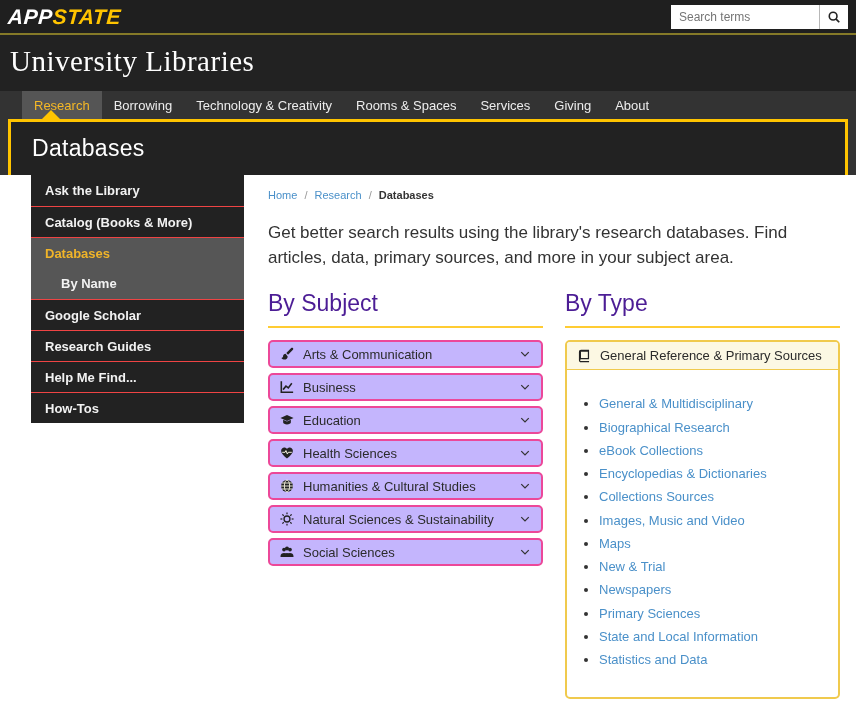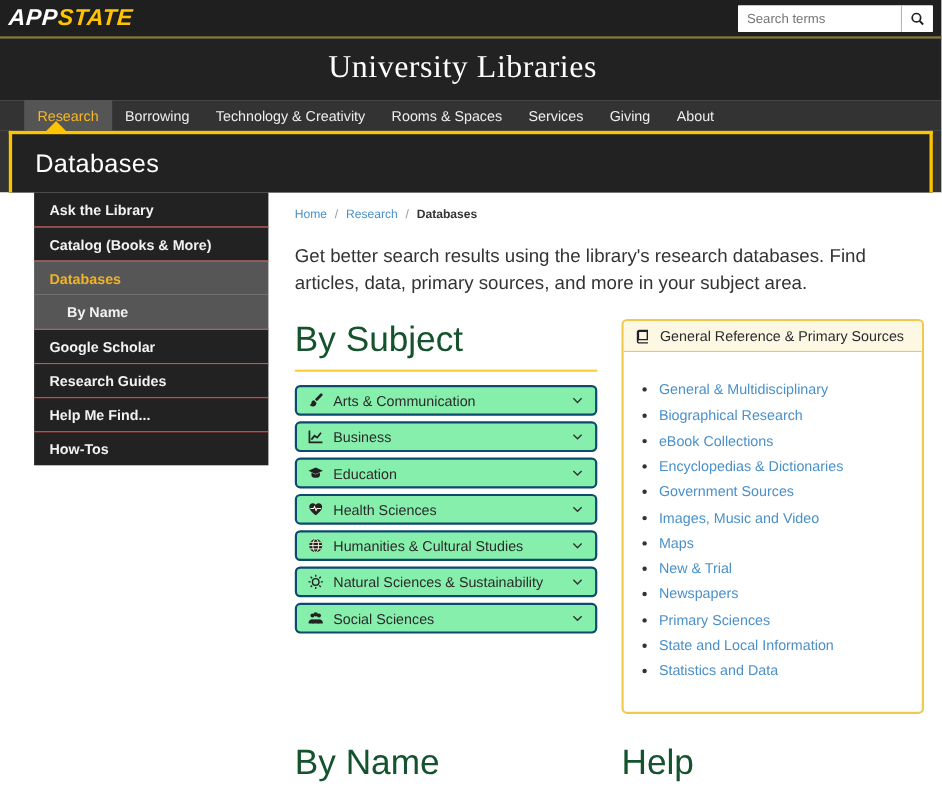--- a/index.html
+++ b/index.html
@@ -22,21 +22,21 @@
   .search { display: flex; height: 24px; width: 177px; background: #fff; border-radius: 1px; margin-left: 37px; }
   .search input {
     flex: 1; min-width: 0; border: none; outline: none; padding: 0 8px;
     font-size: 12px; color: #444; font-family: "Liberation Sans", sans-serif;
   }
   .search button {
     width: 29px; background: #fff; border: none; border-left: 1px solid #b7b7b7;
     display: flex; align-items: center; justify-content: center; cursor: pointer;
   }
   
-  .title-band { background: #222; padding: 10px 25px 13px 10px; text-align: center; }
+  .title-band { background: #222; padding: 10px 25px 13px 10px; }
   .title-band h1 {
     font-family: "Liberation Serif", serif; font-weight: 400;
     font-size: 29px; color: #fdfdfd; letter-spacing: .5px;
   }
   
   .nav-band { background: #333; display: flex; padding-left: 22px; height: 28px; }
   .nav-item {
     display: flex; align-items: center; padding: 0 12px;
     font-size: 13px; color: #ededed; cursor: pointer; text-decoration: none;
   }
@@ -69,27 +69,27 @@
   
   .breadcrumb { font-size: 11px; color: #888; margin-bottom: 20px; }
   .breadcrumb a { color: #4a90c9; text-decoration: none; cursor: pointer; }
   .breadcrumb .sep { margin: 0 4px; color: #999; }
   .breadcrumb .current { color: #333; font-weight: 600; }
   
   .intro { font-size: 17px; line-height: 1.45; color: #333; margin-bottom: 20px; }
   
   .grid { display: grid; grid-template-columns: 1fr 1fr; column-gap: 22px; row-gap: 26px; }
   h3.section-h {
-    font-size: 32px; font-weight: 400; color: #14532d;
+    font-size: 23px; font-weight: 400; color: #4c1d95;
     padding-bottom: 9px; border-bottom: 2px solid #ffcc33; margin-bottom: 12px;
   }
   
   .acc {
     width: 100%; display: flex; align-items: center; gap: 9px;
-    background: #86efac; border: 2px solid #0c4a6e; border-radius: 5px;
+    background: #c4b5fd; border: 2px solid #ec4899; border-radius: 5px;
     height: 28px; padding: 0 10px; margin-bottom: 5px;
     font-size: 13px; color: #2b2b2b; font-family: "Liberation Sans", sans-serif;
     cursor: pointer; text-align: center;
   }
   .acc .chev { margin-left: auto; display: flex; }
   .icn { display: flex; align-items: center; flex: none; }
   
   .panel { border: 2px solid #f0ca4d; border-radius: 5px; background: #fff; overflow: hidden; }
   .panel-header {
     background: #fcf8e3; border-bottom: 1px solid #f0ca4d;
@@ -289,36 +289,37 @@
           <span>Social Sciences</span>
           <span class="chev">
             <svg width="12" height="12" viewBox="0 0 16 16">
                 <polyline points="3,5.5 8,10.5 13,5.5" fill="none" stroke="#333" stroke-width="1.7"></polyline>
               </svg>
           </span>
         </button>
       </section>
 
       <section>
+        <h3 class="section-h">By Type</h3>
         <div class="panel">
           <div class="panel-header">
             <span class="icn">
               <svg width="14" height="14" viewBox="0 0 16 16" fill="#222">
                   <path d="M13.8.8H4.6C3.2.8 2.2 1.8 2.2 3.2v9.6c0 1.4 1 2.4 2.4 2.4h9.2v-1.4H4.6c-.6 0-1-.4-1-1s.4-1 1-1h9.2zM4.6 10.4V3.2h7.8v7.2z"></path>
                 </svg>
             </span>
             <span>General Reference &amp; Primary Sources</span>
           </div>
           <div class="panel-body">
             <ul>
               <li><a>General &amp; Multidisciplinary</a></li>
               <li><a>Biographical Research</a></li>
               <li><a>eBook Collections</a></li>
               <li><a>Encyclopedias &amp; Dictionaries</a></li>
-              <li><a>Government Sources</a></li>
+              <li><a>Collections Sources</a></li>
               <li><a>Images, Music and Video</a></li>
               <li><a>Maps</a></li>
               <li><a>New &amp; Trial</a></li>
               <li><a>Newspapers</a></li>
               <li><a>Primary Sciences</a></li>
               <li><a>State and Local Information</a></li>
               <li><a>Statistics and Data</a></li>
             </ul>
           </div>
         </div>

